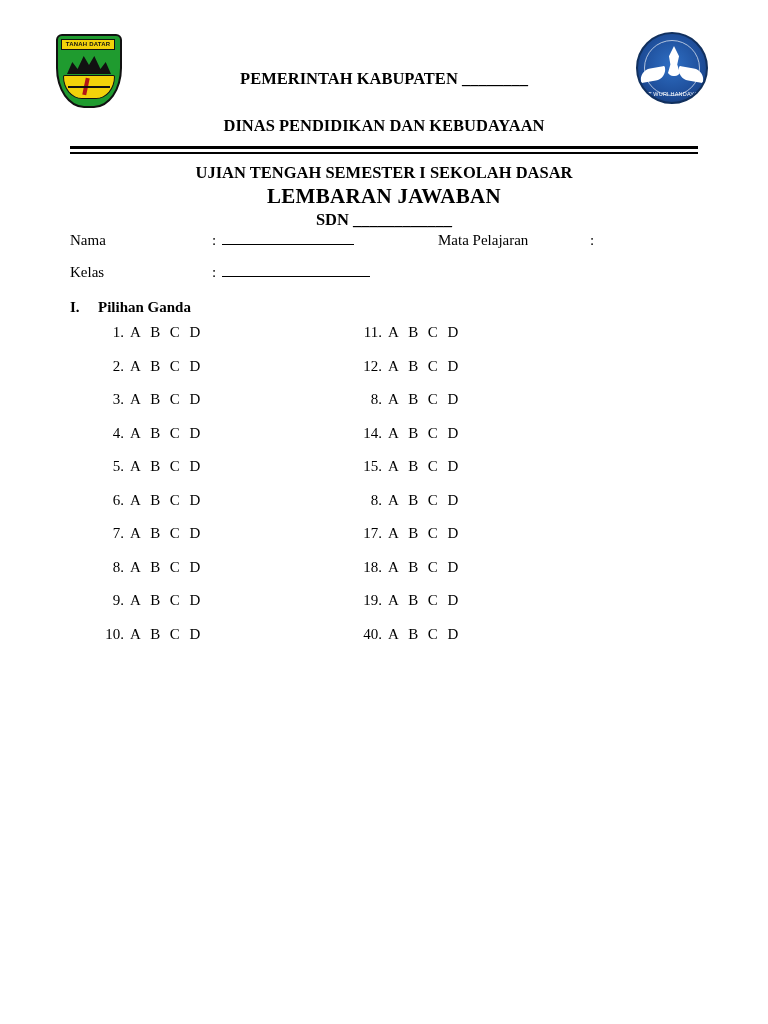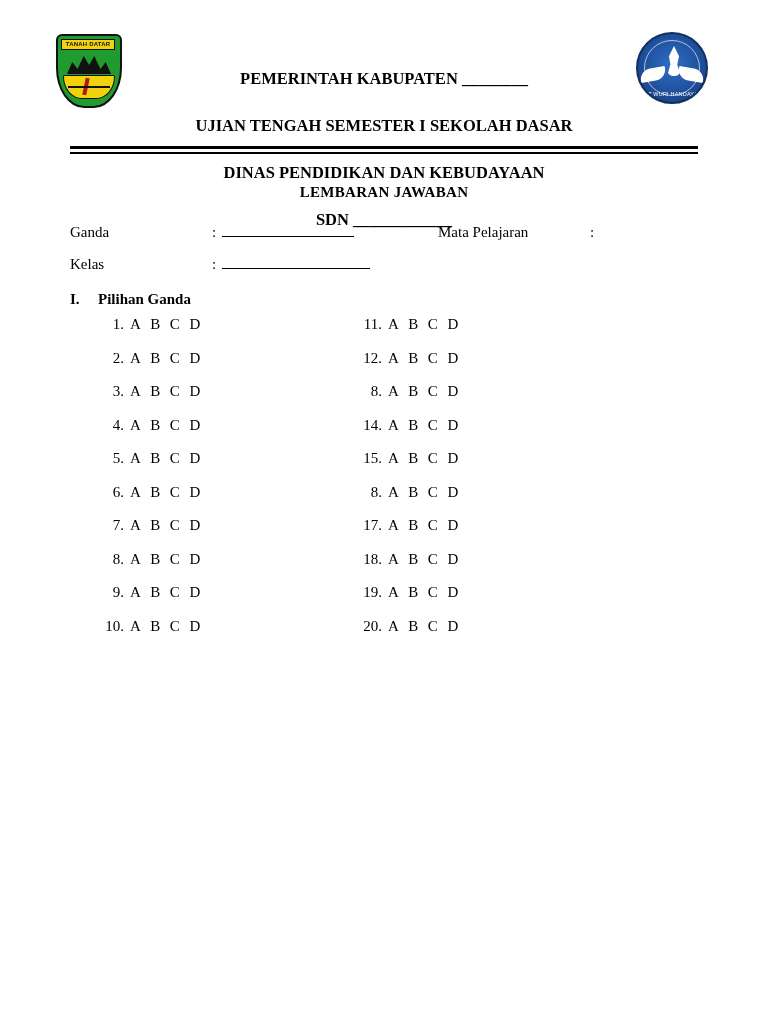--- a/index.html
+++ b/index.html
@@ -177,21 +177,21 @@
     margin-top: 6px;
     border-top: 3px solid #000;
     border-bottom: 2px solid #000;
     height: 3px;
   }
 
   
   .sheet-title {
     text-align: center;
     font-weight: bold;
-    font-size: 15px;
+    font-size: 21px;
     margin-top: 30px;
     letter-spacing: 0.3px;
   }
 
   
   .identity {
     margin-top: 22px;
     font-size: 15px;
   }
   .id-row {
@@ -267,22 +267,22 @@
       <div class="shield"></div>
       <div class="banner">TANAH DATAR</div>
       <div class="house"></div>
       <div class="base"></div>
       <div class="base-keris"></div>
       <div class="base-line"></div>
     </div>
 
     <div class="header-titles">
       <div>PEMERINTAH KABUPATEN ________</div>
+      <div>DINAS PENDIDIKAN DAN KEBUDAYAAN</div>
       <div>UJIAN TENGAH SEMESTER I SEKOLAH DASAR</div>
-      <div>DINAS PENDIDIKAN DAN KEBUDAYAAN</div>
       <div>SDN ____________</div>
     </div>
 
     <div class="emblem-right">
       <div class="disc">
         <div class="ring"></div>
         <div class="flame"></div>
         <div class="wing-l"></div>
         <div class="wing-r"></div>
         <div class="caption">TUT WURI HANDAYANI</div>
@@ -290,21 +290,21 @@
     </div>
   </div>
 
   <div class="double-rule"></div>
 
   <div class="sheet-title">LEMBARAN JAWABAN</div>
 
   <div class="identity">
 
     <div class="id-row">
-      <div class="id-label">Ganda</div>
+      <div class="id-label">Nama</div>
       <div class="id-colon">:</div>
       <div class="id-blank"></div>
       <div class="id-right-label">Mata Pelajaran</div>
       <div class="id-right-colon">:</div>
     </div>
 
     <div class="id-row">
       <div class="id-label">Kelas</div>
       <div class="id-colon">:</div>
       <div class="id-blank wide"></div>
@@ -430,21 +430,21 @@
           <span>A</span><span>B</span><span>C</span><span>D</span>
         </span>
       </div>
       <div class="ans-row">
         <span class="ans-num">19.</span>
         <span class="ans-opts">
           <span>A</span><span>B</span><span>C</span><span>D</span>
         </span>
       </div>
       <div class="ans-row">
-        <span class="ans-num">20.</span>
+        <span class="ans-num">40.</span>
         <span class="ans-opts">
           <span>A</span><span>B</span><span>C</span><span>D</span>
         </span>
       </div>
     </div>
 
   </div>
 </div>
 
 </body></html>

